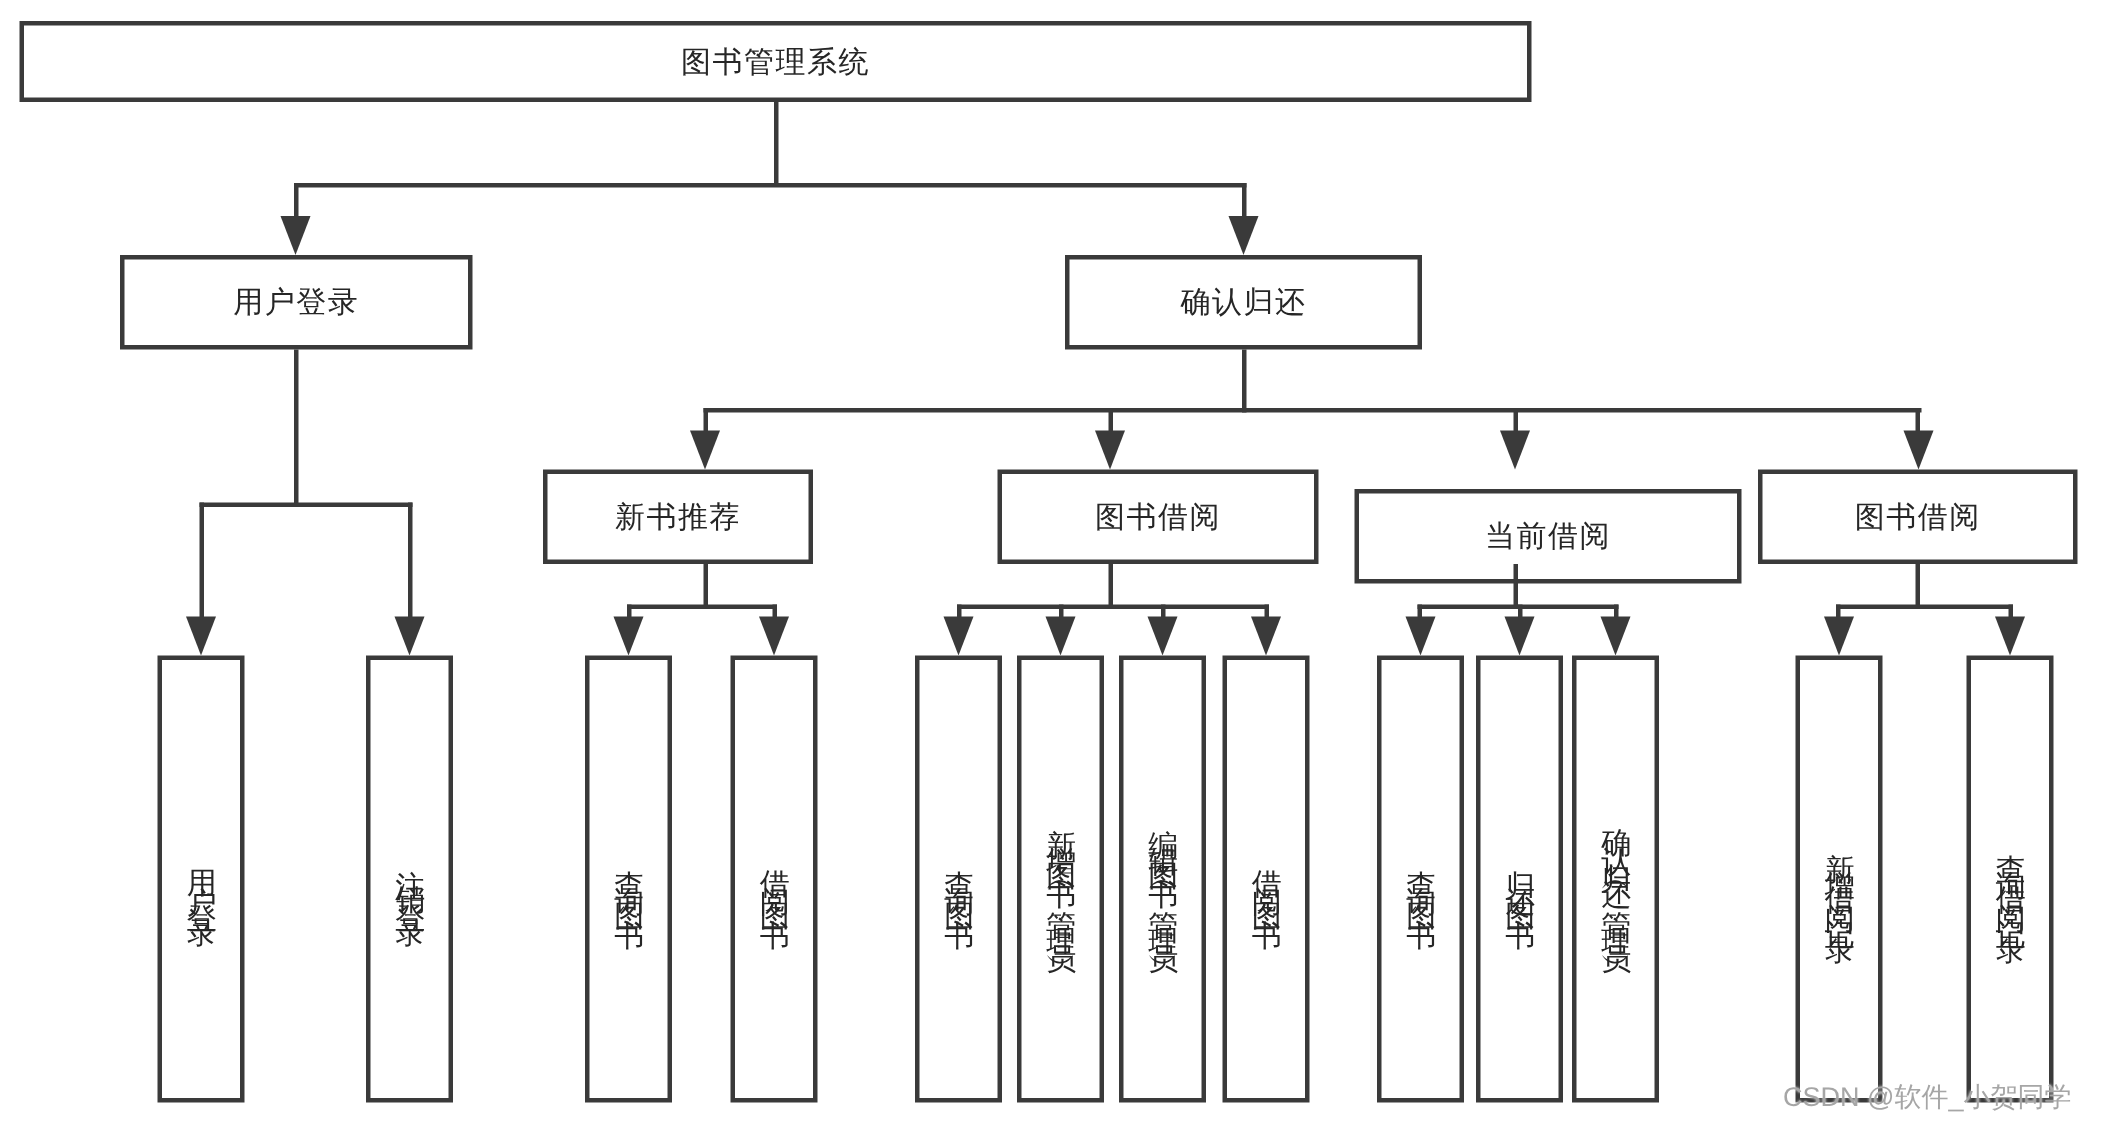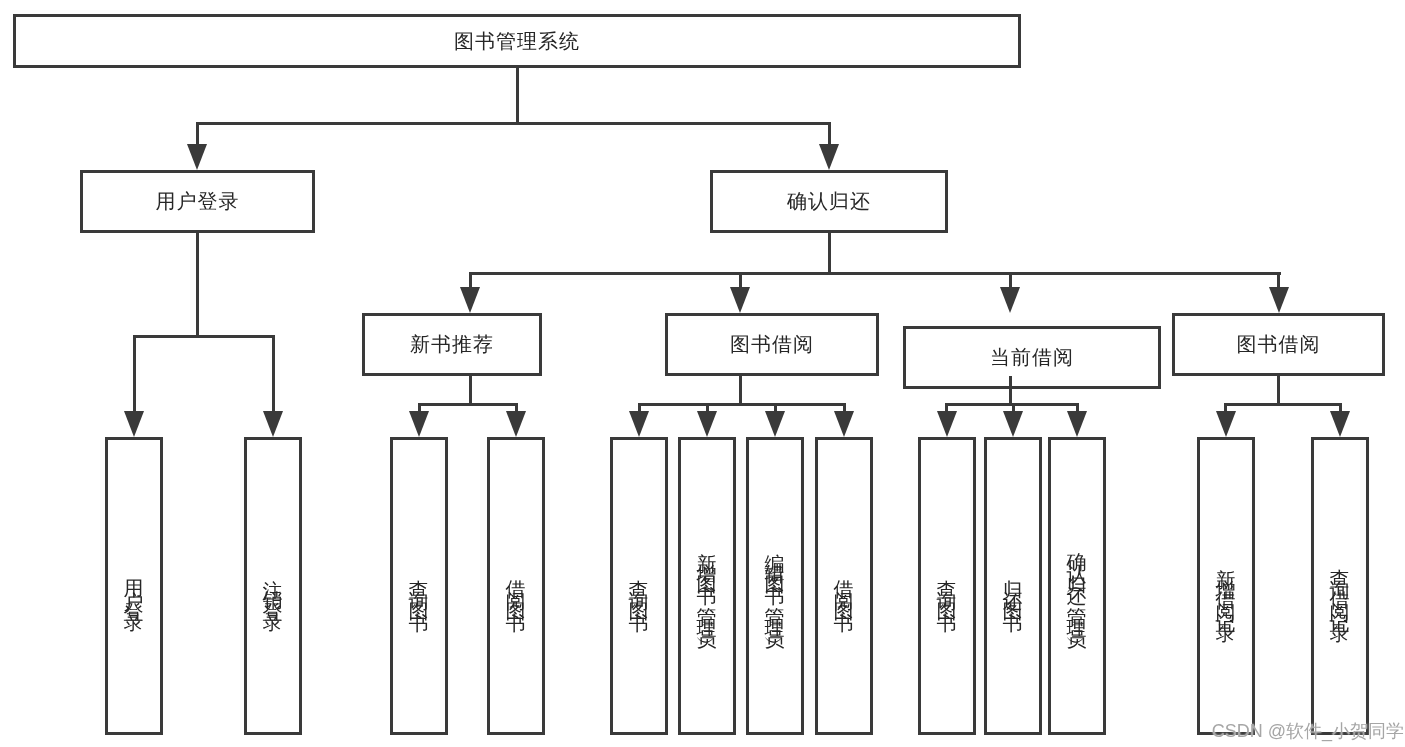--- a/index.html
+++ b/index.html
@@ -19,21 +19,21 @@
     font-size:20px; letter-spacing:11px; line-height:1; white-space:nowrap;
   }
   .v { position:absolute; width:3px; background:var(--line,#3a3a3a); }
   .h { position:absolute; height:3px; background:var(--line,#3a3a3a); }
   .ah {
     position:absolute; width:0; height:0;
     border-left:10px solid transparent; border-right:10px solid transparent;
     border-top:26px solid var(--line,#3a3a3a);
   }
   .watermark {
-    position:absolute; right:1px; bottom:4px; font-size:18px;
+    position:absolute; right:24px; bottom:4px; font-size:18px;
     color:var(--watermark,#a6a6a6); text-shadow:0 0 2px #ffffff; z-index:5;
     white-space:nowrap;
   }
 </style>
 </head>
 <body>
 
 <div class="canvas">
 
   <div class="box" style="left:13px;top:14px;width:1008px;height:54px;">

